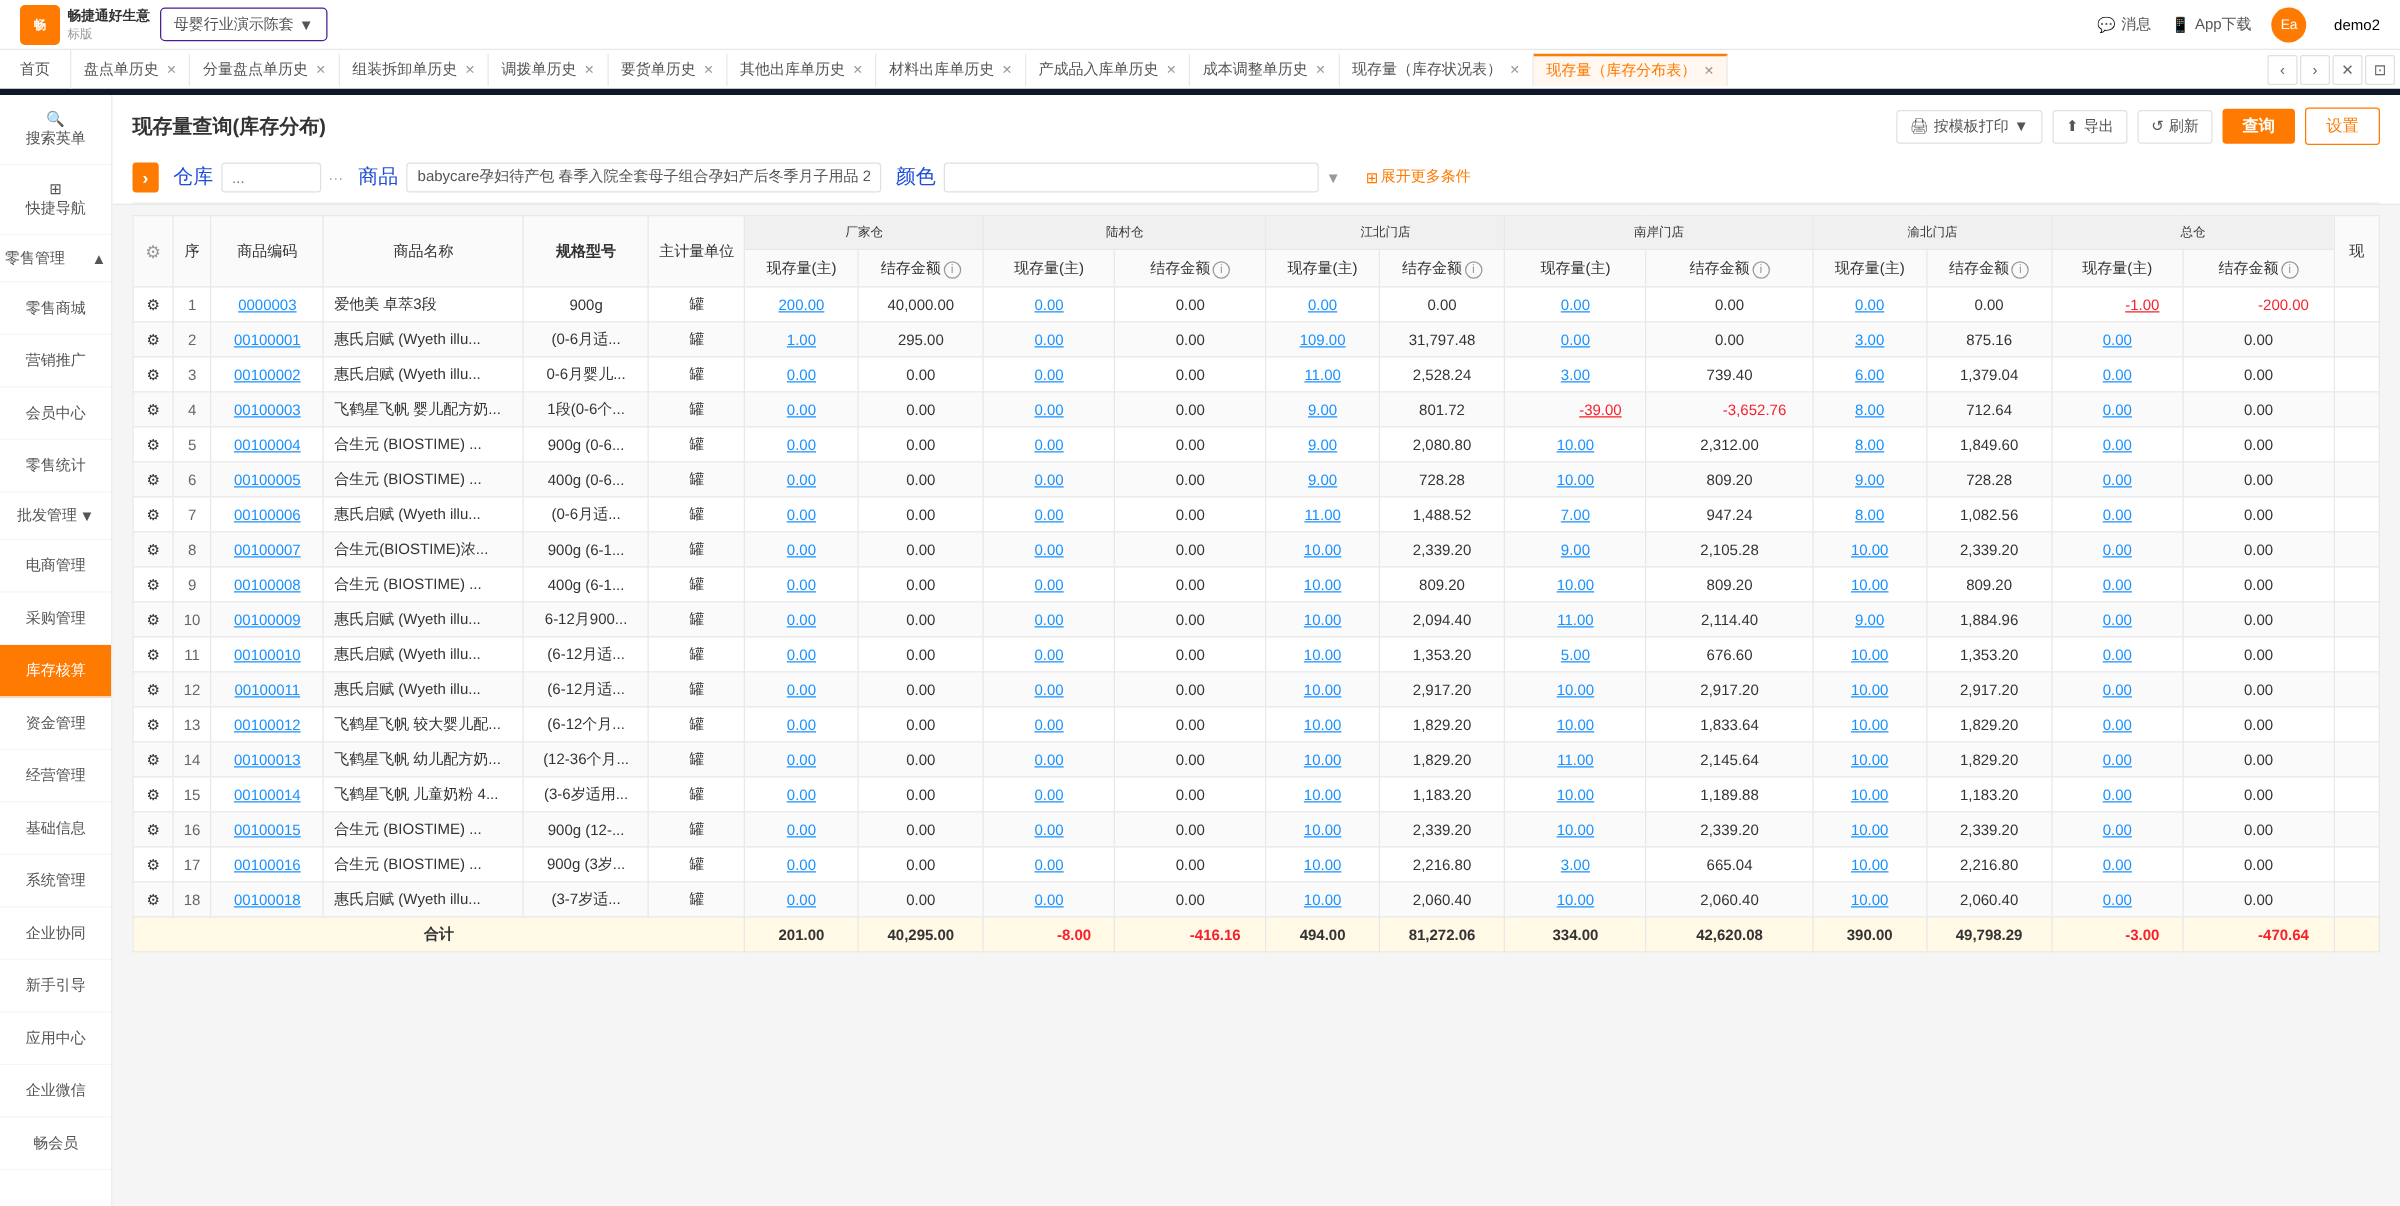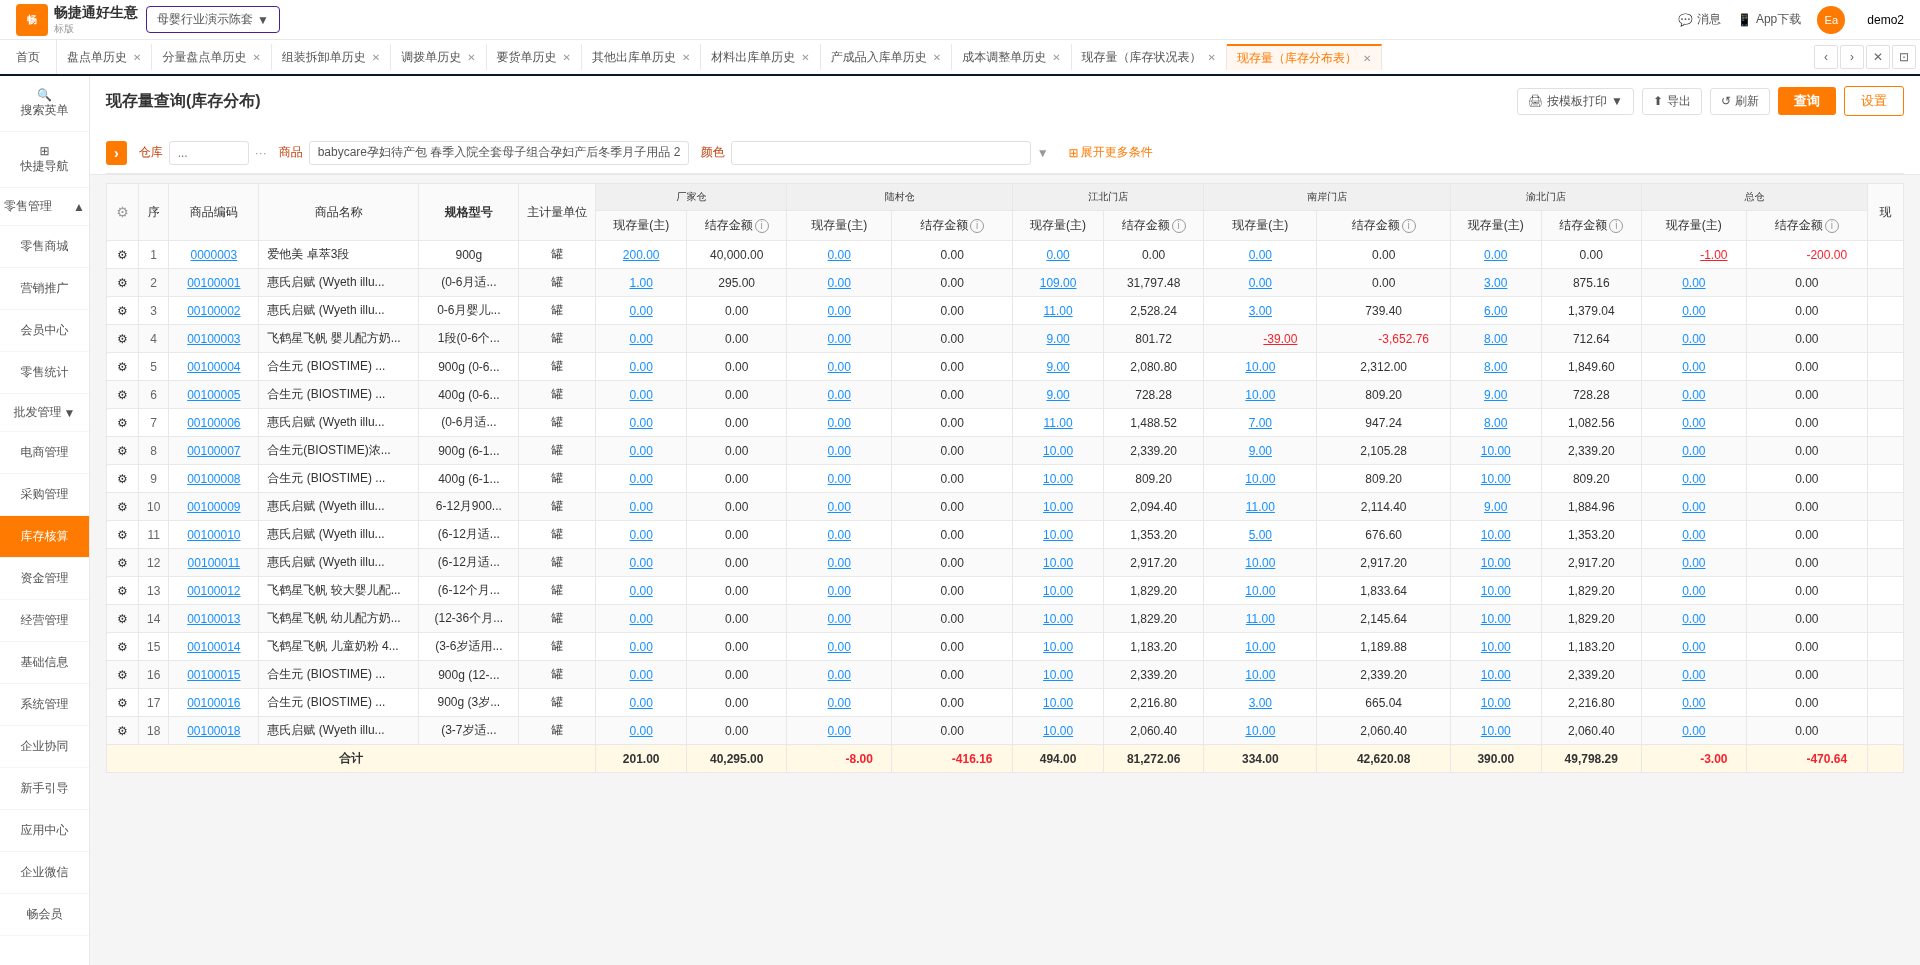--- a/index.html
+++ b/index.html
@@ -10,50 +10,50 @@
     .topbar-left { display: flex; align-items: center; gap: 8px; }
     .logo-area { display: flex; align-items: center; gap: 6px; }
     .logo-icon { width: 32px; height: 32px; background: #ff7a00; border-radius: 4px; display: flex; align-items: center; justify-content: center; color: #fff; font-size: 10px; font-weight: bold; }
     .store-selector { display: flex; align-items: center; gap: 4px; padding: 4px 10px; border: 1px solid #4c1d95; border-radius: 4px; cursor: pointer; color: #555; font-size: 12px; }
     .topbar-right { display: flex; align-items: center; gap: 16px; }
     .topbar-action { display: flex; align-items: center; gap: 4px; color: #555; cursor: pointer; font-size: 12px; }
     .user-info { display: flex; align-items: center; gap: 22px; cursor: pointer; }
     .avatar { width: 28px; height: 28px; border-radius: 50%; background: #ff7a00; display: flex; align-items: center; justify-content: center; color: #fff; font-size: 11px; }
 
     
-    .tabbar { height: 36px; background: #fff; border-bottom: 2px solid #0f172a; display: flex; align-items: center; overflow: hidden; }
+    .tabbar { height: 36px; background: #fff; border-bottom: 5px solid #0f172a; display: flex; align-items: center; overflow: hidden; }
     .tab-home { padding: 0 16px; height: 36px; display: flex; align-items: center; color: #555; cursor: pointer; white-space: nowrap; font-size: 12px; border-right: 1px solid #e8e8e8; }
     .tab-item { padding: 0 10px; height: 26px; display: flex; align-items: center; gap: 6px; color: #555; cursor: pointer; white-space: nowrap; font-size: 12px; border-right: 1px solid #e8e8e8; position: relative; }
     .tab-item.active { background: #fff7f0; color: #ff7a00; border-top: 2px solid #ff7a00; }
     .tab-close { color: #999; font-size: 10px; cursor: pointer; }
     .tab-nav { display: flex; align-items: center; margin-left: auto; gap: 2px; padding-right: 4px; }
     .tab-nav-btn { width: 24px; height: 24px; display: flex; align-items: center; justify-content: center; border: 1px solid #e0e0e0; cursor: pointer; color: #666; border-radius: 2px; }
 
     
     .sidebar { width: 90px; background: #fff; position: absolute; left: 0; top: 76px; bottom: 0; border-right: 1px solid #e8e8e8; overflow-y: auto; }
     .sidebar-item { padding: 12px 4px; text-align: center; cursor: pointer; color: #555; font-size: 12px; border-bottom: 1px solid #f5f5f5; }
     .sidebar-item.active { background: #ff7a00; color: #fff; }
 
     
     .main { position: absolute; left: 90px; top: 76px; right: 0; bottom: 0; overflow: hidden; display: flex; flex-direction: column; }
     
     
     .page-header { background: #fff; padding: 10px 16px 0; border-bottom: 1px solid #e8e8e8; }
-    .page-title-row { display: flex; align-items: center; justify-content: space-between; margin-bottom: 24px; }
+    .page-title-row { display: flex; align-items: center; justify-content: space-between; margin-bottom: 13px; }
     .page-title { font-size: 16px; font-weight: bold; color: #333; }
     .page-actions { display: flex; align-items: center; gap: 8px; }
     .btn-action { padding: 4px 10px; border: 1px solid #e0e0e0; background: #fff; border-radius: 3px; cursor: pointer; color: #555; font-size: 12px; display: flex; align-items: center; gap: 4px; }
     .btn-primary { padding: 5px 16px; background: #ff7a00; color: #fff; border: none; border-radius: 3px; cursor: pointer; font-size: 13px; font-weight: bold; }
     .btn-setting { padding: 5px 16px; background: #fff; color: #ff7a00; border: 1px solid #ff7a00; border-radius: 3px; cursor: pointer; font-size: 13px; }
 
     
     .filter-area { background: #fff; padding: 8px 16px; border-bottom: 1px solid #e8e8e8; }
     .filter-row { display: flex; align-items: center; gap: 12px; flex-wrap: wrap; }
     .filter-item { display: flex; align-items: center; gap: 6px; }
-    .filter-label { color: #c2410c; white-space: nowrap; font-size: 12px; }
+    .filter-label { color: #1d4ed8; white-space: nowrap; font-size: 16px; }
     .filter-input { padding: 4px 8px; border: 1px solid #e0e0e0; border-radius: 3px; color: #333; font-size: 12px; min-width: 80px; }
     .filter-input-wide { min-width: 350px; color: #555; }
     .filter-input-color { min-width: 300px; }
     .expand-btn { color: #ff7a00; cursor: pointer; font-size: 12px; display: flex; align-items: center; gap: 2px; padding: 4px 8px; }
     .orange-expand { background: #ff7a00; color: #fff; border: none; border-radius: 3px; cursor: pointer; padding: 4px 8px; font-size: 14px; font-weight: bold; }
 
     
     .table-container { flex: 1; overflow: auto; padding: 0 16px 16px; background: #f5f5f5; }
     .data-table { width: 100%; border-collapse: collapse; background: #fff; margin-top: 8px; font-size: 12px; }
     .data-table th { background: #fafafa; border: 1px solid #e8e8e8; padding: 6px 8px; text-align: center; color: #333; font-weight: 500; white-space: nowrap; }
@@ -75,21 +75,21 @@
     .info-icon { display: inline-block; width: 14px; height: 14px; border-radius: 50%; border: 1px solid #999; color: #999; text-align: center; line-height: 12px; font-size: 10px; cursor: pointer; margin-left: 2px; }
   </style>
 </head>
 <body>
 
 <div class="topbar">
   <div class="topbar-left">
     <div class="logo-area">
       <div class="logo-icon">畅</div>
       <div>
-        <div style="font-size:14px;color:#333;font-weight:bold;">畅捷通好生意</div>
+        <div style="font-size:11px;color:#333;font-weight:bold;">畅捷通好生意</div>
         <div style="font-size:10px;color:#999;">标版</div>
       </div>
     </div>
     <div class="store-selector">
       <span>母婴行业演示陈套</span>
       <span>▼</span>
     </div>
   </div>
   <div class="topbar-right">
     <div class="topbar-action">

